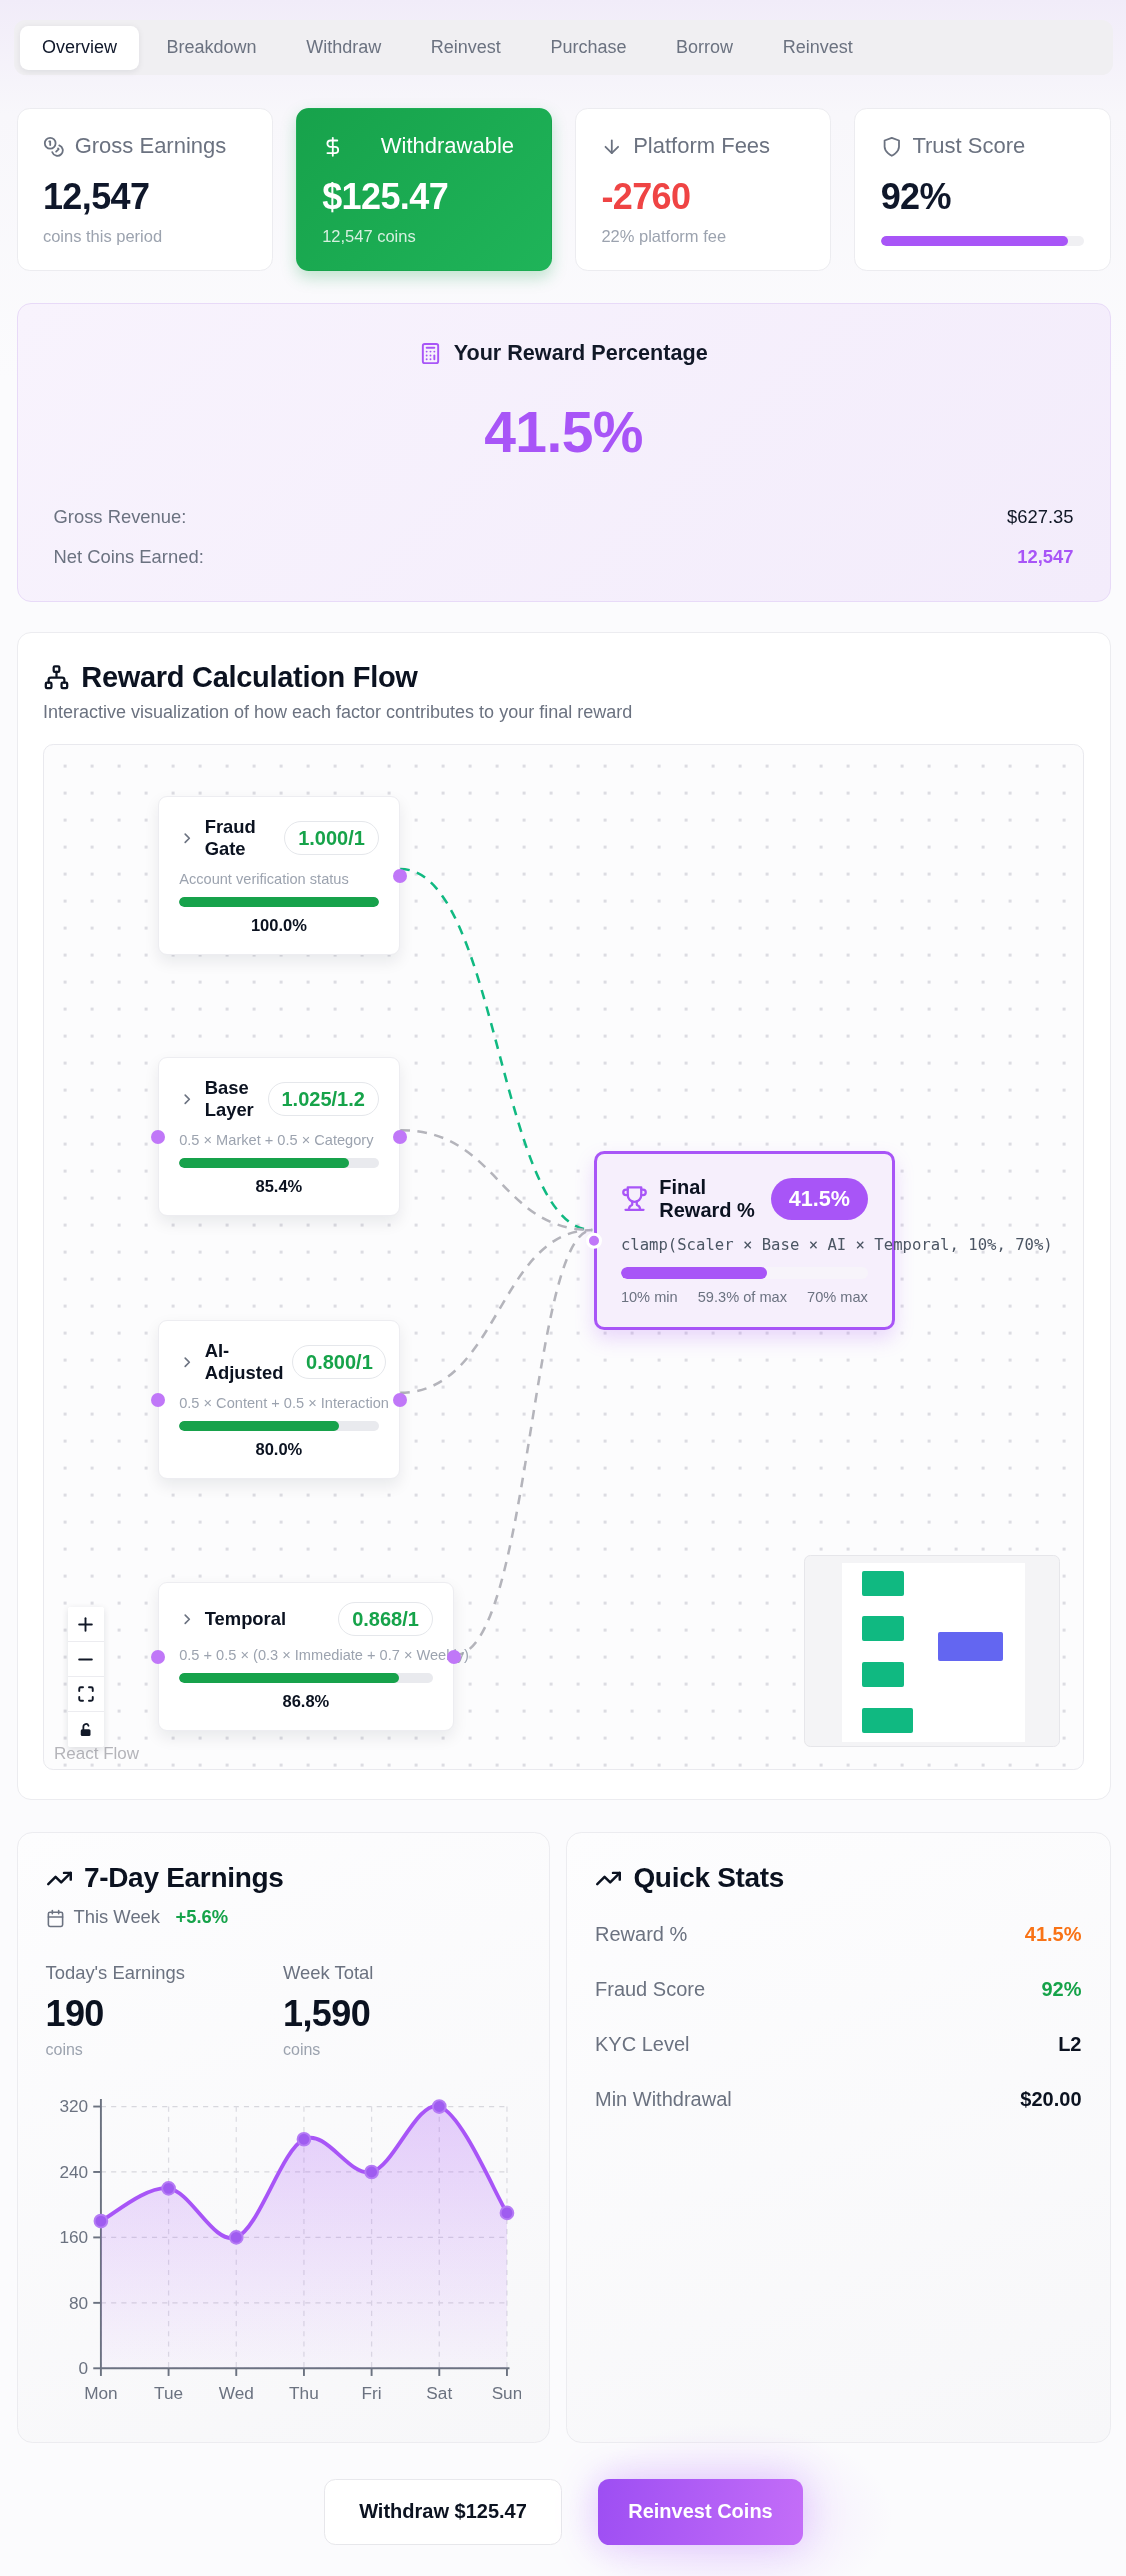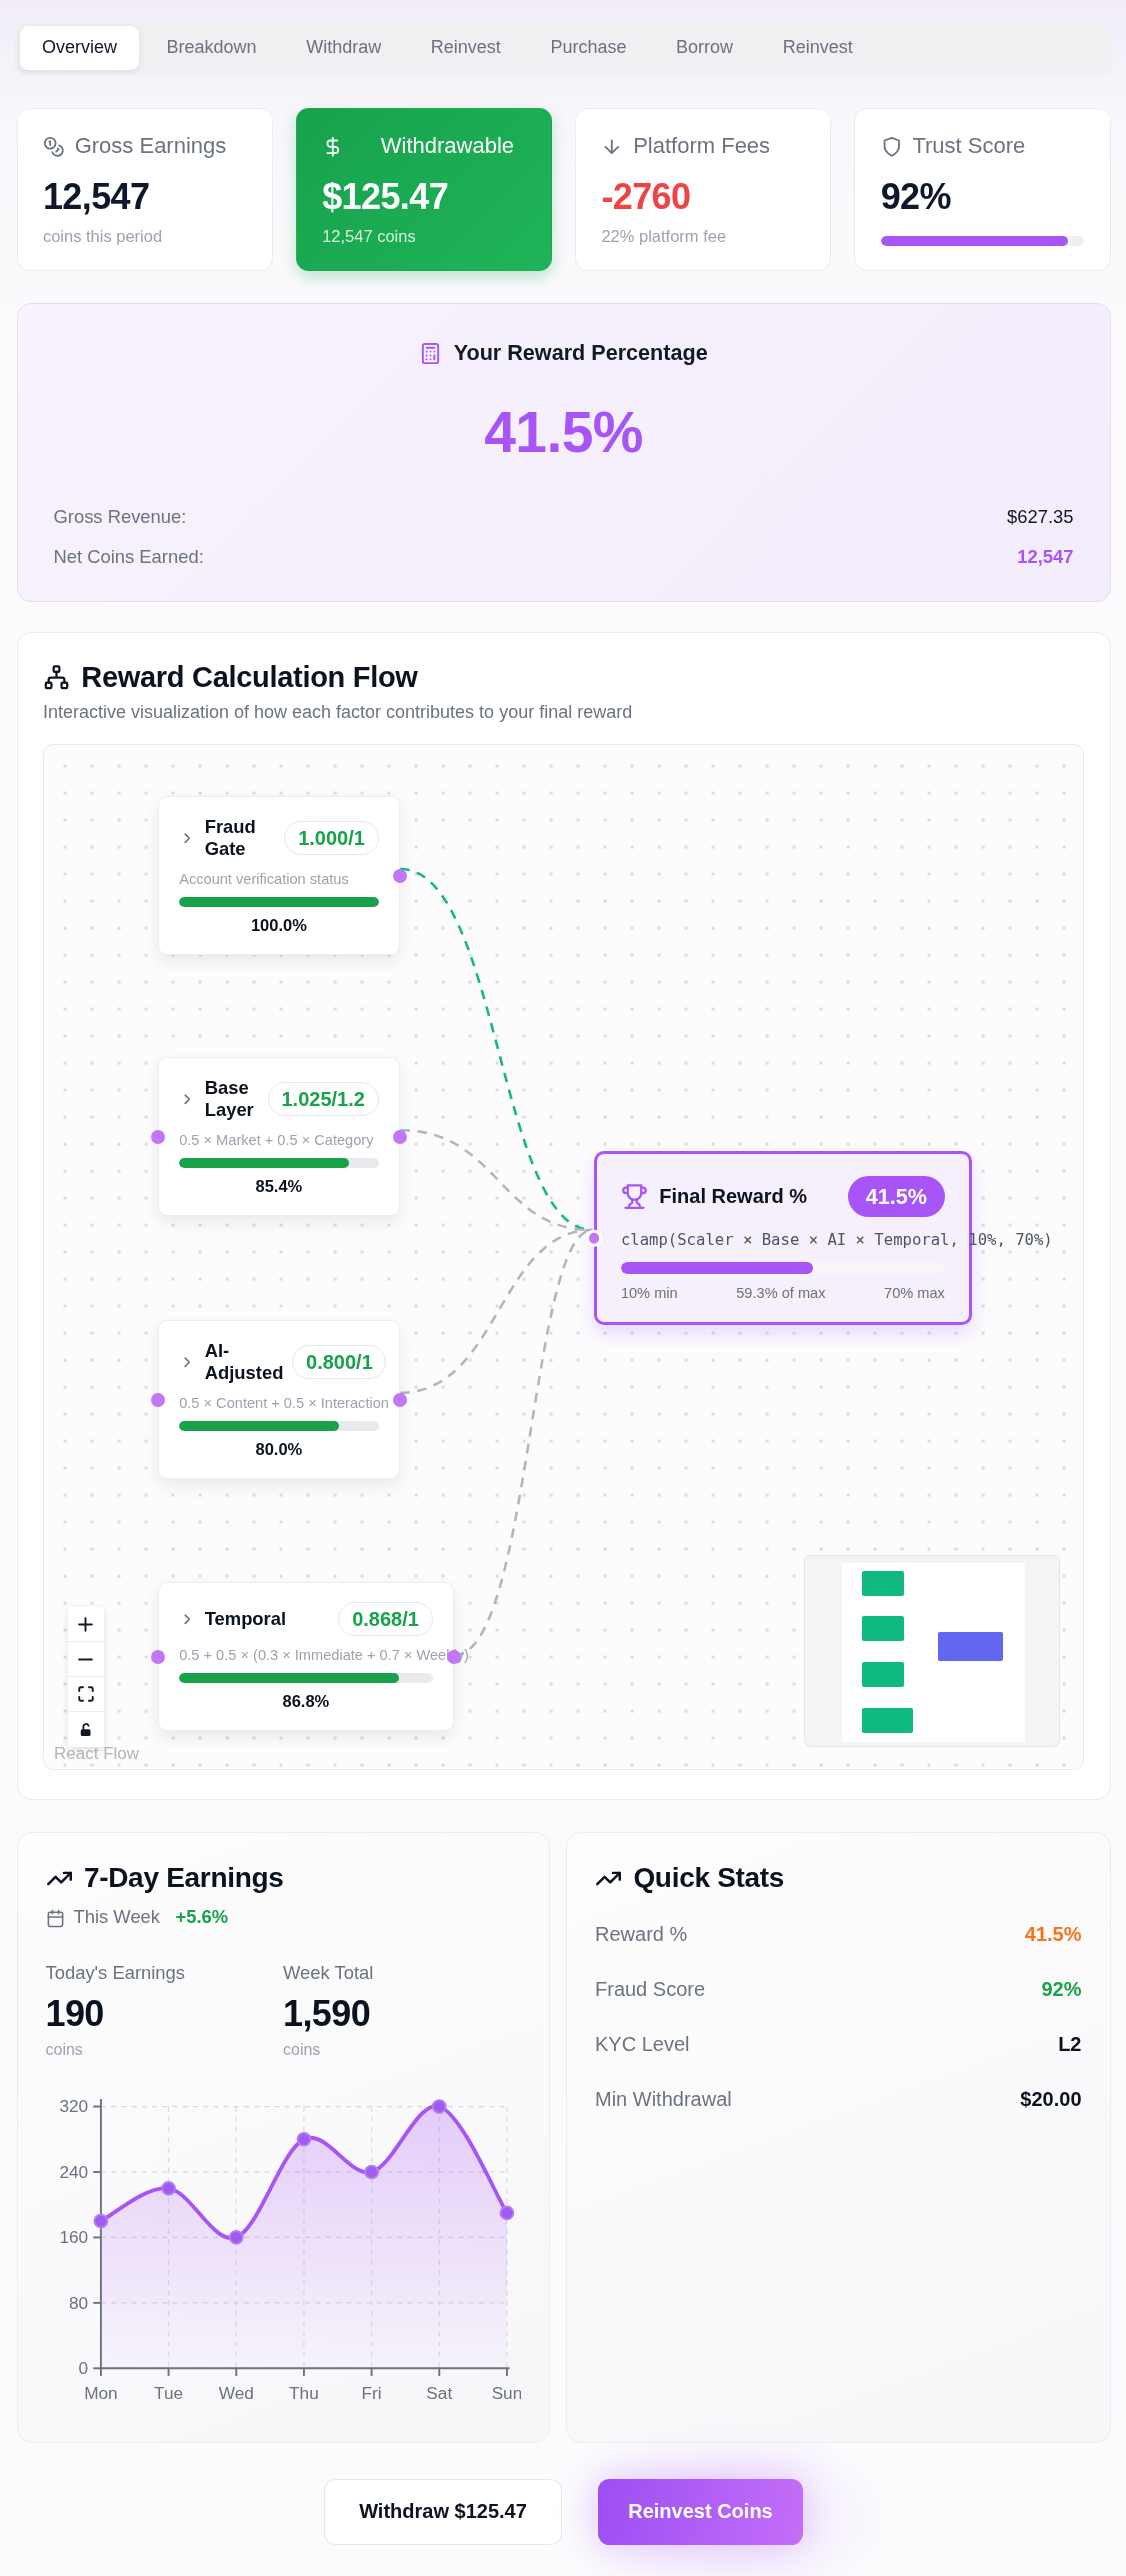--- a/index.html
+++ b/index.html
@@ -71,21 +71,21 @@
   .fnode .pct { margin-top:9px; text-align:center; font-size:16.5px; font-weight:600; color:#0b1220; }
   .node-fraud    { left:114px; top:51px;   width:242px; }
   .node-base     { left:114px; top:312px;  width:242px; }
   .node-ai       { left:114px; top:575px;  width:242px; }
   .node-temporal { left:114px; top:837px; width:296px; }
 
   .handle { position:absolute; width:14px; height:14px; border-radius:50%; background:#c077f8; top:50%; transform:translateY(-50%); }
   .handle.right { right:-8.3px; }
   .handle.left { left:-8.3px; }
 
-  .node-final { left:550px; top:406px; width:378px; background:#f6effc; border:3.2px solid #a855f7; border-radius:10.2px; box-shadow:0 9px 19px rgba(168,85,247,.22); padding:21.6px 24px; }
+  .node-final { left:550px; top:406px; width:301px; background:#f6effc; border:3.2px solid #a855f7; border-radius:10.2px; box-shadow:0 9px 19px rgba(168,85,247,.22); padding:21.6px 24px; }
   .node-final .head { display:flex; align-items:center; gap:11.4px; }
   .node-final .icon { color:#a855f7; }
   .node-final .name { font-size:20px; font-weight:700; color:#0b1220; }
   .node-final .badge-final { margin-left:auto; background:#a855f7; color:#ffffff; border-radius:635px; padding:7.6px 18px; font-size:21.6px; font-weight:700; }
   .node-final .formula { margin-top:14px; font-family:"DejaVu Sans Mono","Liberation Mono",monospace; font-size:15.6px; color:#4b5563; white-space:nowrap; }
   .node-final .track { margin-top:12.7px; height:12.7px; border-radius:635px; background:#f7f4fa; overflow:hidden; }
   .node-final .fill { height:100%; border-radius:635px; background:#a855f7; }
   .node-final .clamp-row { margin-top:10.2px; display:flex; justify-content:space-between; font-size:14.6px; color:#6b7280; }
   .node-final .handle.left { width:16.5px; height:16.5px; border:3.2px solid #ffffff; left:-11.4px; }
 

